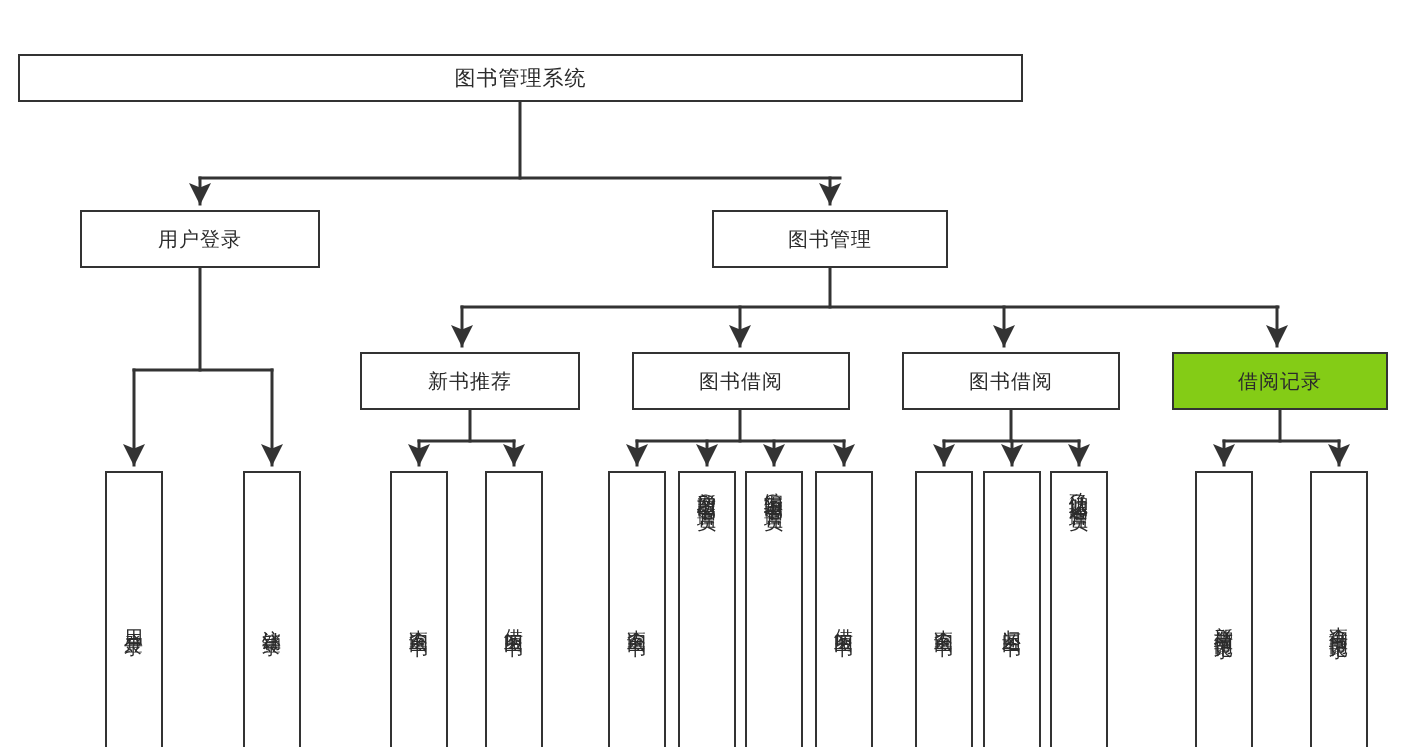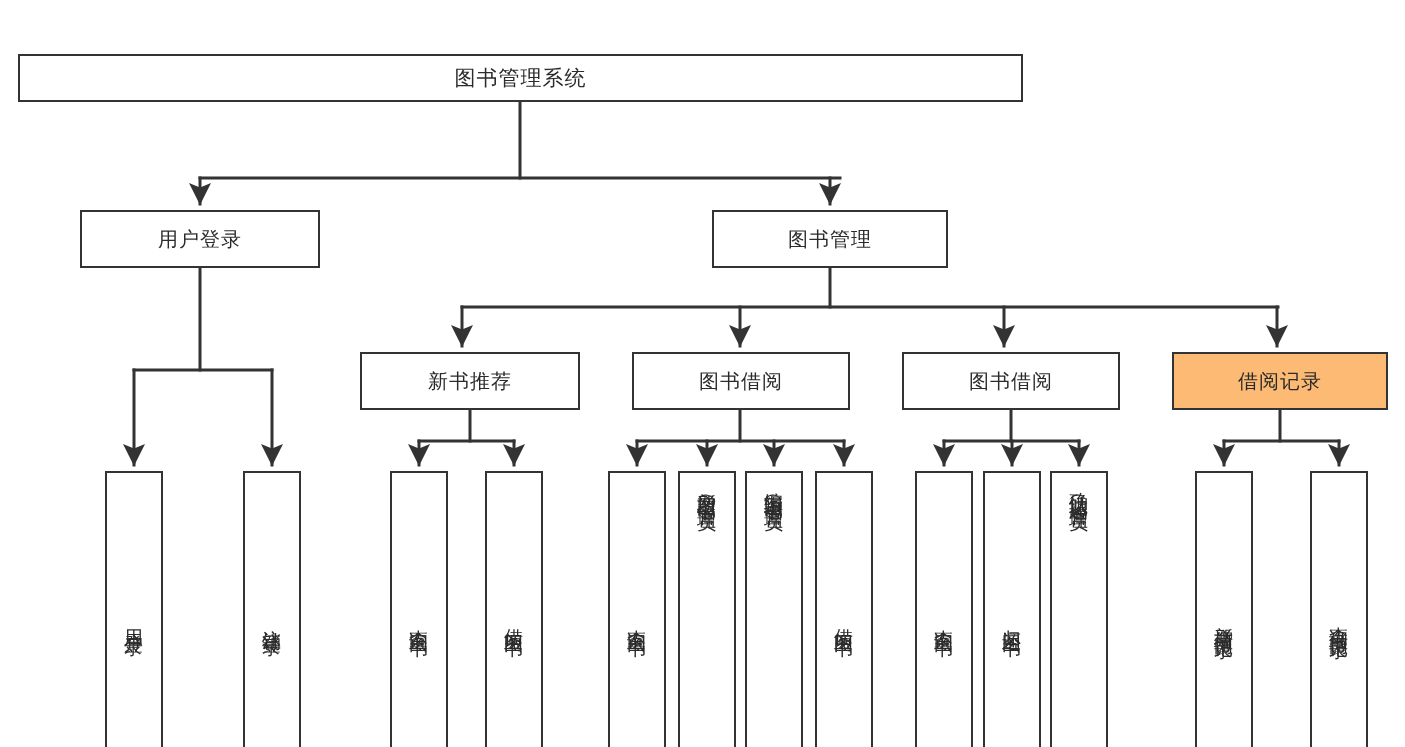--- a/index.html
+++ b/index.html
@@ -141,21 +141,21 @@
 
   <div class="node level2" style="left: 360px; top: 316px; width: 220px; height: 58px; border-color: rgb(51, 51, 51); background: rgb(255, 255, 255); color: rgb(43, 43, 43);">
     <span class="label">新书推荐</span>
   </div>
   <div class="node level2" style="left: 632px; top: 316px; width: 218px; height: 58px; border-color: rgb(51, 51, 51); background: rgb(255, 255, 255); color: rgb(43, 43, 43);">
     <span class="label">图书借阅</span>
   </div>
   <div class="node level2" style="left: 902px; top: 316px; width: 218px; height: 58px; border-color: rgb(51, 51, 51); background: rgb(255, 255, 255); color: rgb(43, 43, 43);">
     <span class="label">图书借阅</span>
   </div>
-  <div class="node level2" style="left: 1172px; top: 316px; width: 216px; height: 58px; border-color: rgb(51, 51, 51); background: #fdba74; color: rgb(43, 43, 43);">
+  <div class="node level2" style="left: 1172px; top: 316px; width: 216px; height: 58px; border-color: rgb(51, 51, 51); background: #84cc16; color: rgb(43, 43, 43);">
     <span class="label">借阅记录</span>
   </div>
 
   <div class="node leaf centered" style="left: 105px; top: 435px; width: 58px; height: 298px; border-color: rgb(51, 51, 51); background: rgb(255, 255, 255); color: rgb(43, 43, 43);">
     <span class="label">用户登录</span>
   </div>
   <div class="node leaf centered" style="left: 243px; top: 435px; width: 58px; height: 298px; border-color: rgb(51, 51, 51); background: rgb(255, 255, 255); color: rgb(43, 43, 43);">
     <span class="label">注销登录</span>
   </div>
   <div class="node leaf centered" style="left: 390px; top: 435px; width: 58px; height: 298px; border-color: rgb(51, 51, 51); background: rgb(255, 255, 255); color: rgb(43, 43, 43);">

